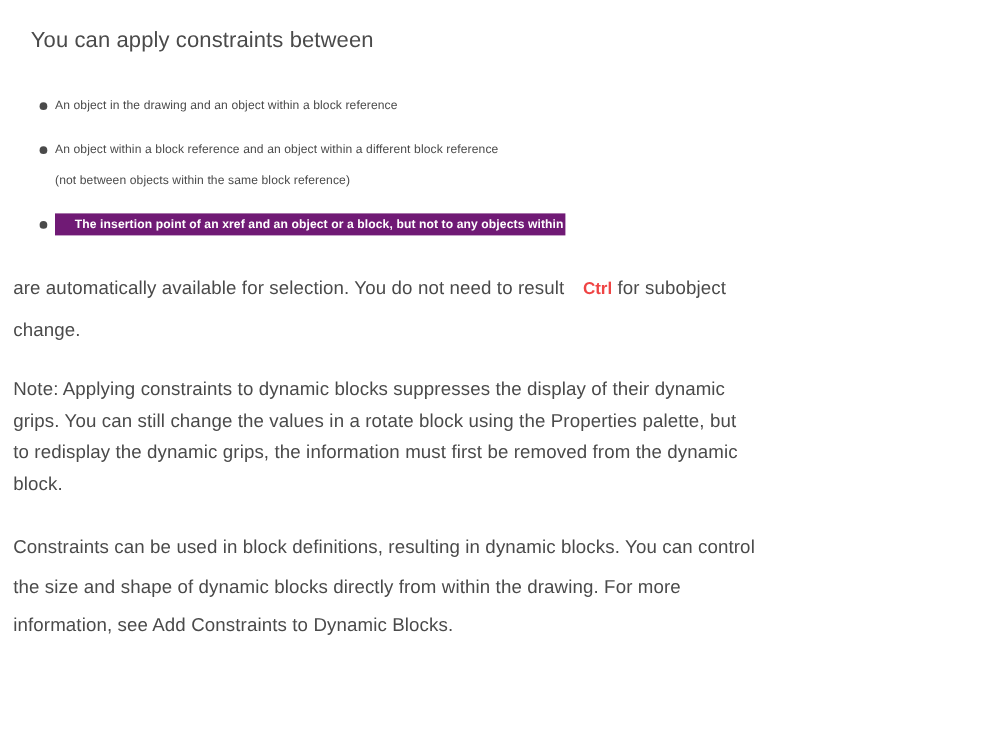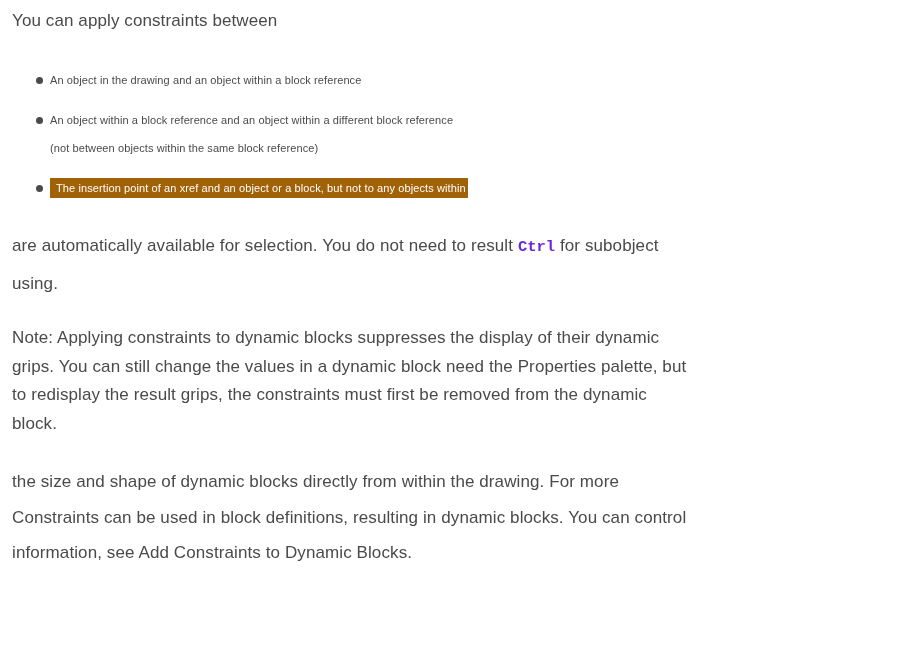--- a/index.html
+++ b/index.html
@@ -8,22 +8,22 @@
     width: 906px;
     height: 671px;
     overflow: hidden;
     background: #ffffff;
     font-family: "Liberation Sans", "DejaVu Sans", sans-serif;
     color: #4a4a4a;
     padding: 10px 12px 0 12px;
     letter-spacing: 0.1px;
   }
   .intro {
-    margin: 0;
-    font-size: 17px;
+    margin: 16px;
+    font-size: 20px;
     line-height: 22px;
     white-space: nowrap;
   }
   ul.constraint-list {
     list-style: none;
     margin: 34px 0 0 0;
     padding: 0;
   }
   ul.constraint-list li {
     position: relative;
@@ -44,30 +44,32 @@
   }
   .line { white-space: nowrap; }
   .para {
     margin: 0;
     font-size: 17px;
   }
   .para-blockrefs { margin-top: 26px; line-height: 36.5px; }
   .para-note      { margin-top: 22px; line-height: 28.5px; }
   .para-dynamic   { margin-top: 26px; line-height: 35.5px; }
   .hl {
-    background: #a16207;
+    background: #701a75;
     color: #ffffff;
-    padding: 4px 2px 4px 6px;
+    padding: 4px 2px 4px 18px;
+    font-weight: bold;
   }
   code.keycap {
-    font-family: Liberation Mono, monospace;
+    font-family: Liberation Sans, sans-serif;
     font-size: 15.5px;
     font-weight: 600;
-    color: #6d28d9;
+    color: #ef4444;
     letter-spacing: 0;
+    margin-left: 12px;
   }
   .pseudo-link { color: inherit; text-decoration: none; cursor: pointer; }
 </style>
 </head>
 <body>
 
 <p class="intro">You can apply constraints between</p>
 
 <ul class="constraint-list">
   <li>
@@ -80,27 +82,27 @@
     <div class="line">(not between objects within the same block reference)</div>
   </li>
   <li>
     <span class="dot"></span>
     <div class="line"><span class="hl">The insertion point of an xref and an object or a block, but not to any objects within</span></div>
   </li>
 </ul>
 
 <div class="para para-blockrefs">
   <div class="line"><span>are automatically available for selection. You do not need to result </span><code class="keycap">Ctrl</code><span> for subobject</span></div>
-  <div class="line">using.</div>
+  <div class="line">change.</div>
 </div>
 
 <div class="para para-note">
   <div class="line">Note: Applying constraints to dynamic blocks suppresses the display of their dynamic</div>
-  <div class="line">grips. You can still change the values in a dynamic block need the Properties palette, but</div>
-  <div class="line">to redisplay the result grips, the constraints must first be removed from the dynamic</div>
+  <div class="line">grips. You can still change the values in a rotate block using the Properties palette, but</div>
+  <div class="line">to redisplay the dynamic grips, the information must first be removed from the dynamic</div>
   <div class="line">block.</div>
 </div>
 
 <div class="para para-dynamic">
+  <div class="line">Constraints can be used in block definitions, resulting in dynamic blocks. You can control</div>
   <div class="line">the size and shape of dynamic blocks directly from within the drawing. For more</div>
-  <div class="line">Constraints can be used in block definitions, resulting in dynamic blocks. You can control</div>
   <div class="line"><span>information, see </span><span class="pseudo-link">Add Constraints to Dynamic Blocks</span><span>.</span></div>
 </div>
 
 </body></html>

